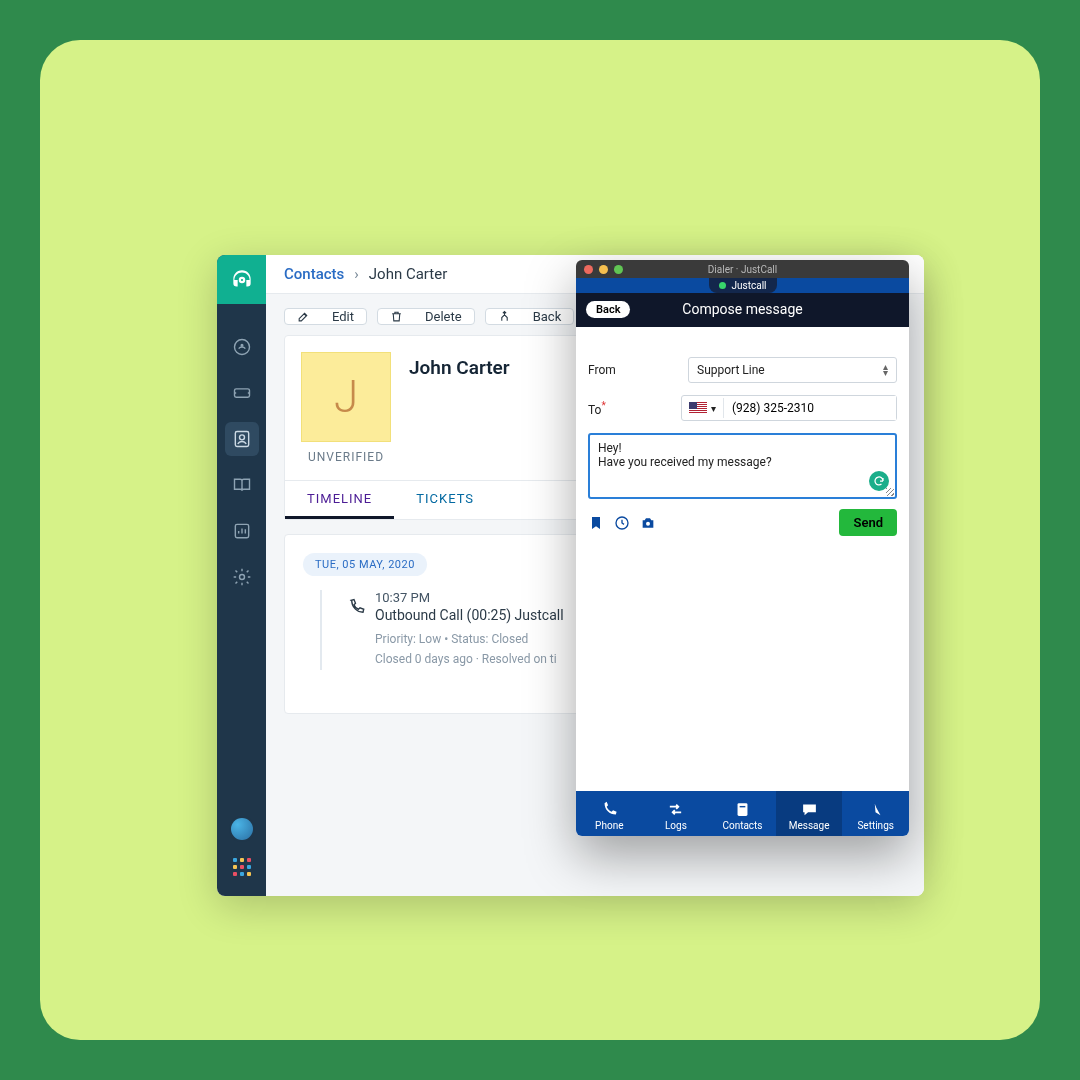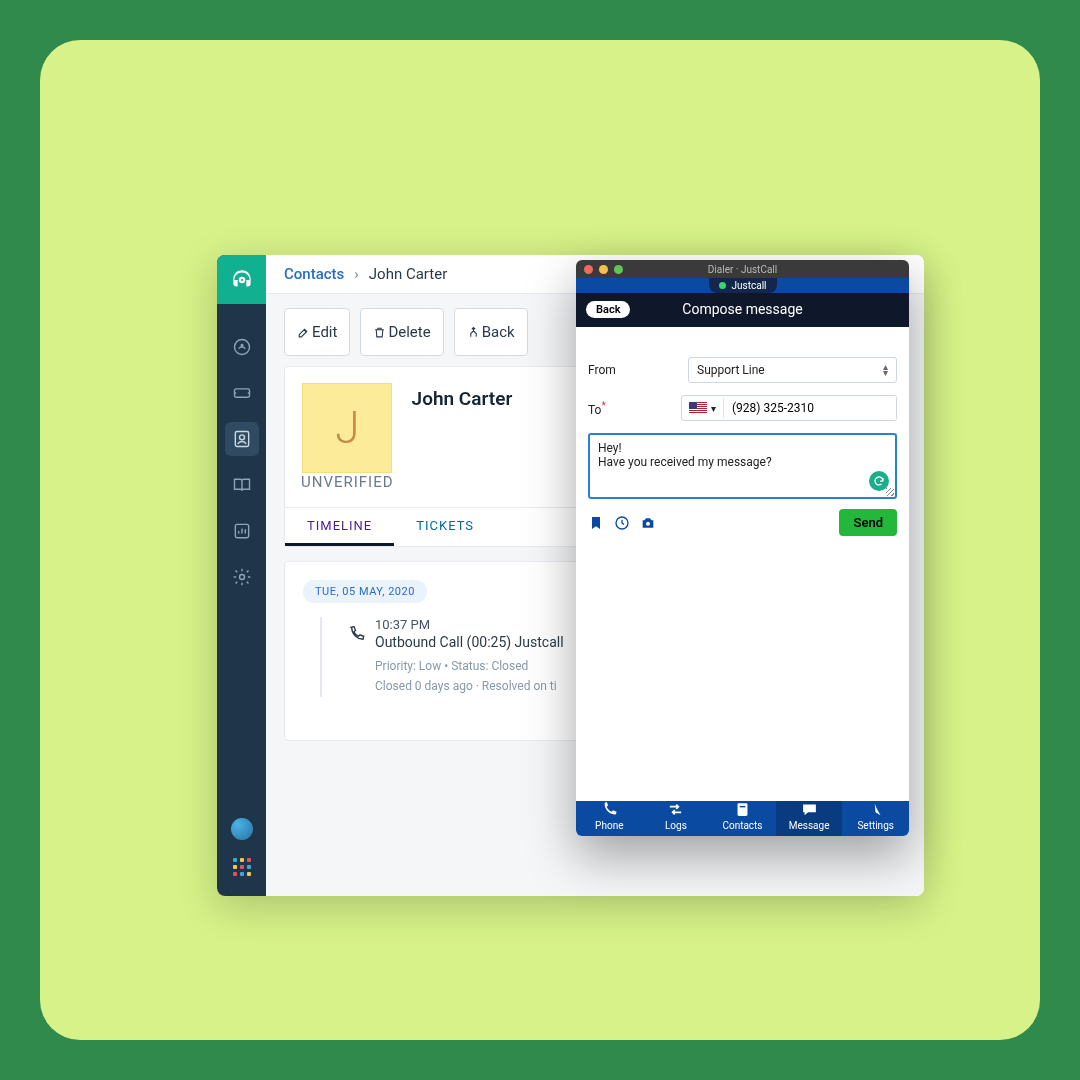--- a/index.html
+++ b/index.html
@@ -22,28 +22,28 @@
   .side-apps span:nth-child(7){background:#e94f64}.side-apps span:nth-child(8){background:#3ba7e0}.side-apps span:nth-child(9){background:#f6c453}
   .side-apps span { display:block; border-radius:1px; }
 
   .crm-main { flex: 1; background: #f4f6f8; display: flex; flex-direction: column; }
   .breadcrumb { background: #fff; padding: 10px 18px; border-bottom: 1px solid #e6eaee; display: flex; align-items: center; gap: 10px; font-size: 15px; }
   .breadcrumb-link { color: #2a6cc4; cursor: pointer; font-weight: 500; }
   .breadcrumb-sep { color: #7a8a99; }
   .breadcrumb-current { color: #2b3a47; }
 
   .toolbar { padding: 14px 18px 10px; display: flex; gap: 10px; }
-  .tb-btn { background: #fff; border: 1px solid #d3dbe2; border-radius: 4px; padding: 14px 12px; font-size: 15px; color: #2b3a47; display: flex; align-items: center; gap: 2px; cursor: pointer; }
+  .tb-btn { background: #fff; border: 1px solid #d3dbe2; border-radius: 4px; padding: 0 12px; font-size: 13px; color: #2b3a47; display: flex; align-items: center; gap: 22px; cursor: pointer; }
   .tb-btn svg { width: 13px; height: 13px; }
 
   .contact-card { margin: 0 18px 14px; background: #fff; border: 1px solid #e6eaee; border-radius: 4px; display: flex; flex-direction: column; }
   .contact-top { display: flex; padding: 16px; gap: 18px; }
   .avatar-block { display: flex; flex-direction: column; align-items: center; }
   .contact-avatar { width: 90px; height: 90px; background: #fcec9a; display: flex; align-items: center; justify-content: center; font-size: 44px; font-weight: 300; color: #c68a4a; border:1px solid #f2e07a; }
-  .unverified { font-size: 15px; letter-spacing: 1px; color: #6b7b8a; }
+  .unverified { font-size: 12px; letter-spacing: 1px; color: #6b7b8a; margin-top: 8px; }
   .contact-name { font-size: 19px; font-weight: 600; color: #152535; padding-top: 4px; }
   .tabs { display: flex; border-top: 1px solid #e6eaee; }
   .tab { padding: 10px 22px; font-size: 13px; color: #0369a1; letter-spacing: 1px; cursor: pointer; }
   .tab.active { color: #4c1d95; border-bottom: 3px solid #0f172a; font-weight: 400; }
 
   .timeline-body { margin: 0 18px; background: #fff; border: 1px solid #e6eaee; border-radius: 4px; padding: 18px; min-height: 180px; }
   .date-chip { display: inline-block; background: #eaf2fb; color: #2a6cc4; padding: 5px 12px; border-radius: 14px; font-size: 11px; letter-spacing: .5px; }
   .tl-item { display: flex; margin-top: 14px; }
   .tl-line { width: 36px; display: flex; flex-direction: column; align-items: center; }
   .tl-line .bar { width: 2px; flex:1; background: #e3e9ef; }
@@ -79,21 +79,21 @@
   .phone-input { flex:1; border:none; padding:5px 8px; font-size:12px; outline:none; }
   .msg-box { border:2px solid #2a7fd8; border-radius:3px; padding:6px 8px; font-size:12px; color:#222; min-height:66px; position:relative; background:#fff; }
   .msg-refresh { position:absolute; right:6px; bottom:6px; width:20px; height:20px; border-radius:50%; background:#1aae8a; display:flex; align-items:center; justify-content:center; }
   .msg-refresh svg { width:12px; height:12px; stroke:#fff; fill:none; }
   .msg-resize { position:absolute; right:1px; bottom:1px; width:8px; height:8px; background: repeating-linear-gradient(135deg,#888 0 1px,transparent 1px 3px); }
   .compose-actions { display:flex; align-items:center; justify-content:space-between; margin-top:10px; }
   .compose-icons { display:flex; gap:10px; color:#0a4aa0; }
   .compose-icons svg { width:16px; height:16px; cursor:pointer; }
   .send-btn { background:#23b83c; color:#000000; border:none; border-radius:4px; padding:6px 14px; font-size:13px; font-weight:600; cursor:pointer; }
   .dialer-nav { background:#0a4aa0; display:flex; }
-  .dn-item { flex:1; color:#fff; text-align:center; padding:0 0 5px; font-size:10px; cursor:pointer; display:flex; flex-direction:column; align-items:center; gap:2px; }
+  .dn-item { flex:1; color:#fff; text-align:center; padding:10px 0 5px; font-size:10px; cursor:pointer; display:flex; flex-direction:column; align-items:center; gap:2px; }
   .dn-item.active { background:#083b80; }
   .dn-item svg { width:17px; height:17px; }
 </style>
 </head>
 <body>
 
 <div class="green-card">
 
   <div class="crm-window">
     <div class="sidebar">

